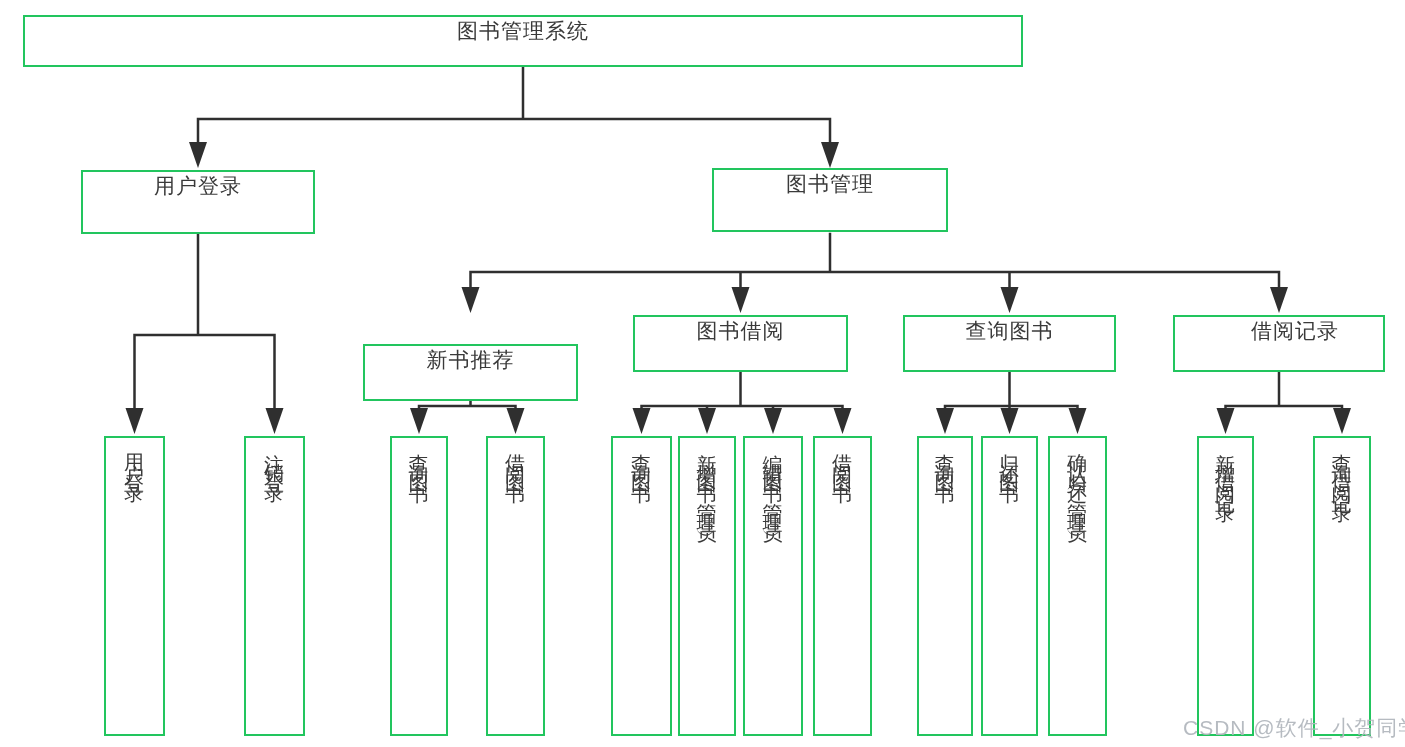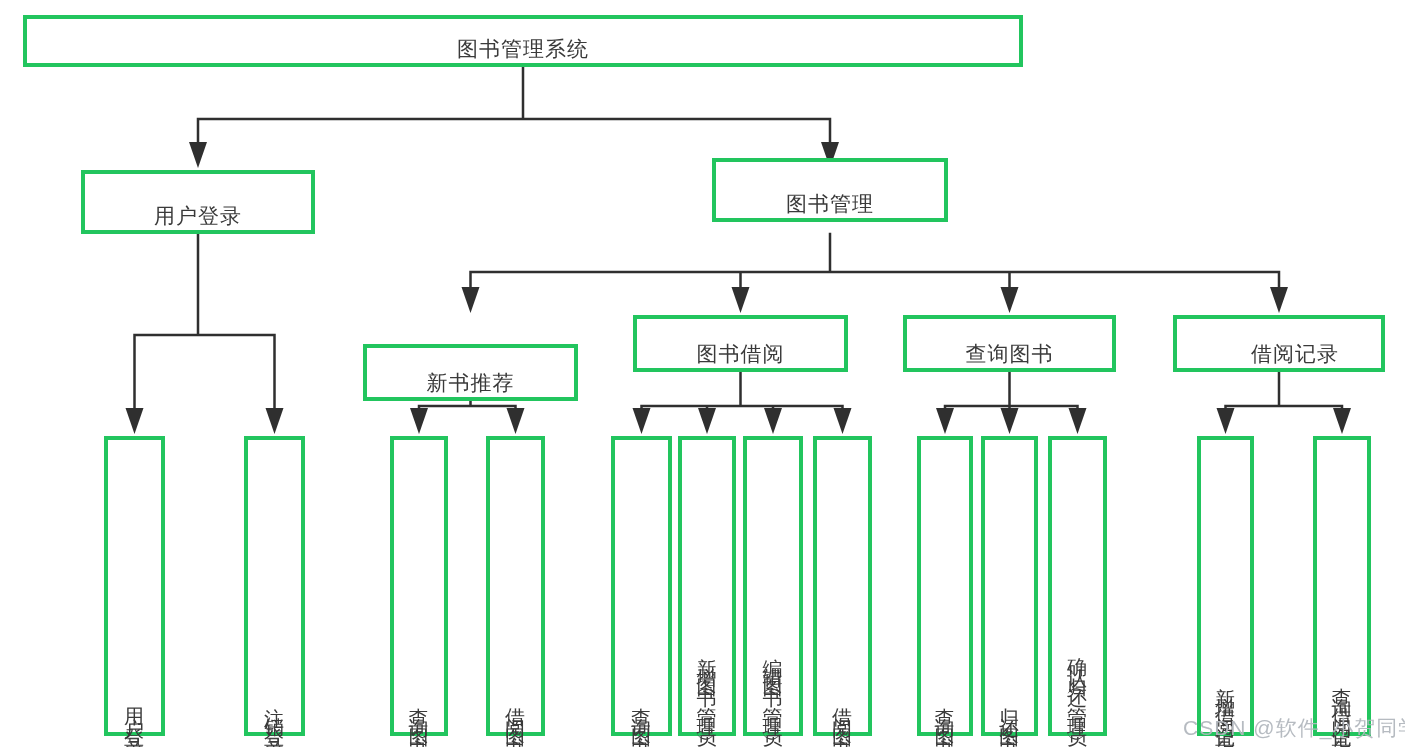--- a/index.html
+++ b/index.html
@@ -13,24 +13,24 @@
   }
   .wires {
     position: absolute;
     left: 0; top: 0;
     width: 1405px; height: 747px;
     pointer-events: none;
   }
   .box {
     position: absolute;
     box-sizing: border-box;
-    border: 4px solid #22c55e;
+    border: 2px solid #22c55e;
     background: #ffffff;
     display: flex;
-    align-items: flex-end;
+    align-items: flex-start;
     justify-content: center;
     color: #3a3a3a;
   }
   .hnode { font-size: 21px; letter-spacing: 1px; }
   .leaf .vtext {
     writing-mode: vertical-rl;
     text-orientation: mixed;
     font-size: 20px;
     letter-spacing: 10px;
     line-height: 1;
@@ -86,21 +86,21 @@
     </g>
   </svg>
 
   <div class="box hnode" style="left:23px; top:15px; width:1000px; height:52px;">
     <span>图书管理系统</span>
   </div>
 
   <div class="box hnode" style="left:81px; top:170px; width:234px; height:64px;">
     <span>用户登录</span>
   </div>
-  <div class="box hnode" style="left:712px; top:158px; width:236px; height:64px;">
+  <div class="box hnode" style="left:712px; top:168px; width:236px; height:64px;">
     <span>图书管理</span>
   </div>
 
   <div class="box hnode" style="left:363px; top:315px; width:215px; height:57px;margin-top:29px;">
     <span>新书推荐</span>
   </div>
   <div class="box hnode" style="left:633px; top:315px; width:215px; height:57px;">
     <span>图书借阅</span>
   </div>
   <div class="box hnode" style="left:903px; top:315px; width:213px; height:57px;">

